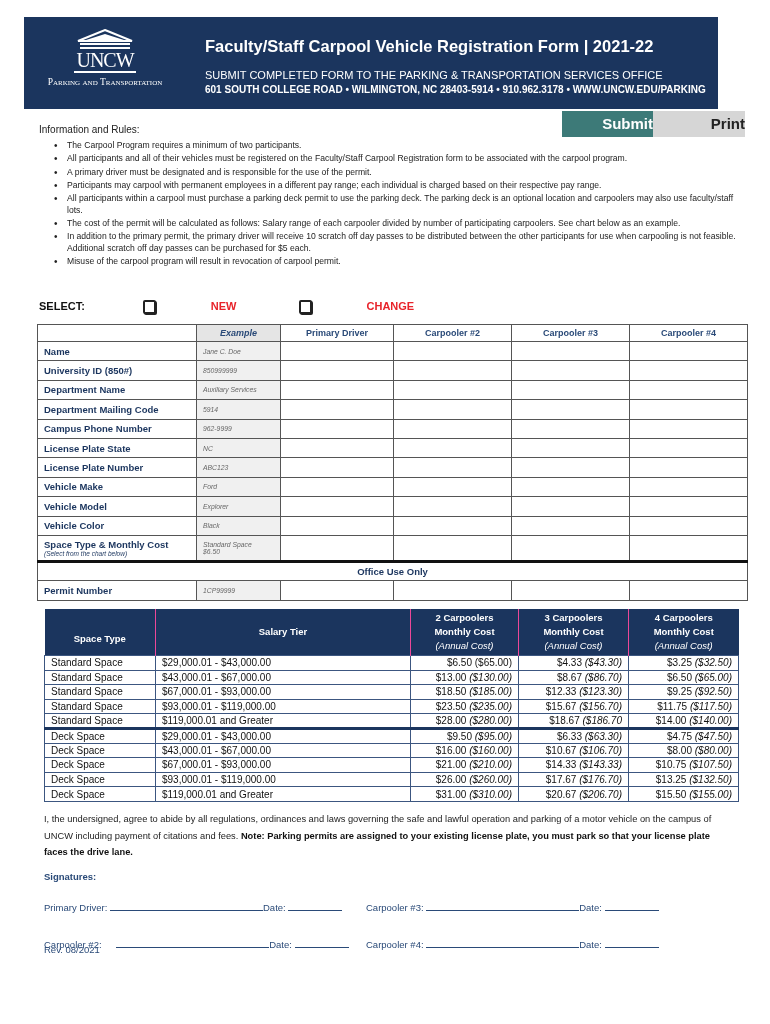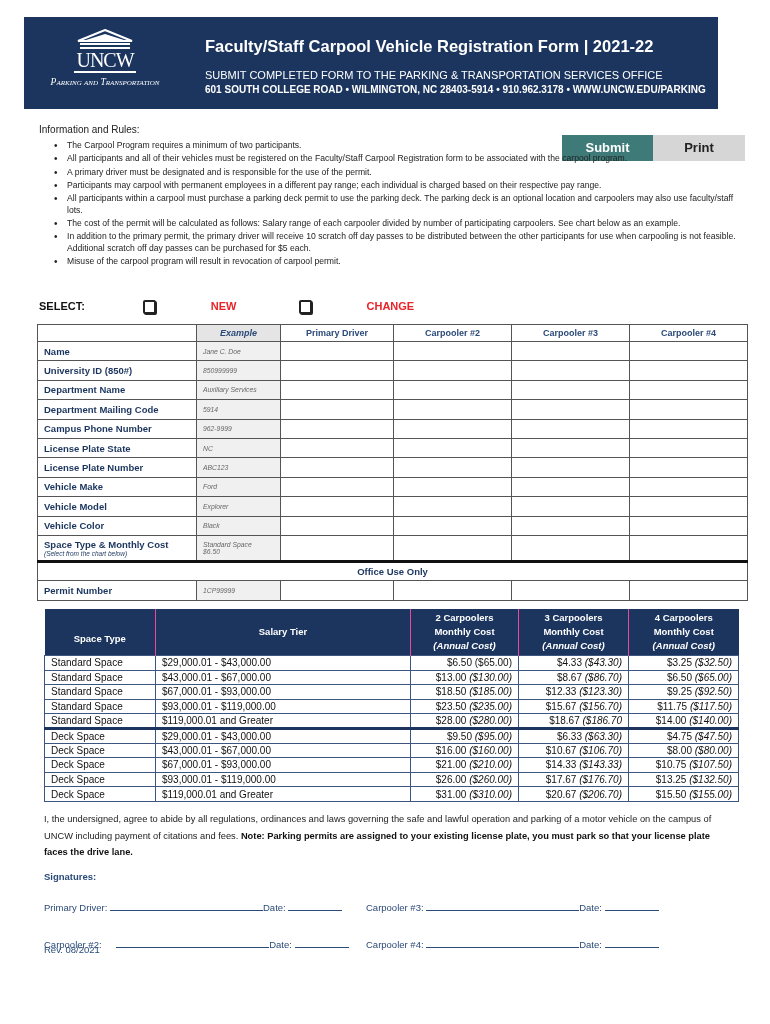--- a/index.html
+++ b/index.html
@@ -7,27 +7,27 @@
   body { font-family: "Liberation Sans", sans-serif; color: #222; position: relative; }
 
   
   .banner {
     position: absolute; left: 24px; top: 17px; width: 694px; height: 92px;
     background: #1b355e;
   }
   .logo { position: absolute; left: 6px; top: 12px; width: 150px; height: 70px; color: #fff; text-align: center; }
   .logo svg { display: block; margin: 0 auto; }
   .logo .uncw { font-family: "Liberation Serif", serif; font-size: 20px; letter-spacing: -1px; line-height: 18px; }
-  .logo .pt { font-family: "Liberation Serif", serif; font-size: 9.5px; font-variant: small-caps; letter-spacing: 0; margin-top: 4px; white-space: nowrap; font-style: italic; }
+  .logo .pt { font-family: "Liberation Serif", serif; font-size: 9.5px; font-variant: small-caps; letter-spacing: 0; margin-top: 4px; white-space: nowrap; }
   .banner .title { position: absolute; left: 181px; top: 20px; color: #fff; font-size: 16.5px; font-weight: bold; white-space: nowrap; }
   .banner .sub1 { position: absolute; left: 181px; top: 52px; color: #fff; font-size: 11px; white-space: nowrap; }
   .banner .sub2 { position: absolute; left: 181px; top: 67px; color: #fff; font-size: 10px; font-weight: bold; white-space: nowrap; }
 
   
-  .btn { position: absolute; top: 111px; height: 26px; font-size: 13px; font-weight: bold; text-align: center; line-height: 26px; border: none; cursor: pointer; font-family: "Liberation Sans", sans-serif; margin-top: 24px; }
+  .btn { position: absolute; top: 111px; height: 26px; font-size: 15px; font-weight: bold; text-align: right; line-height: 26px; border: none; cursor: pointer; font-family: "Liberation Sans", sans-serif; }
   .btn-submit { left: 562px; width: 91px; background: #3d7a78; color: #fff; }
   .btn-print { left: 653px; width: 92px; background: #d6d6d6; color: #222; }
 
   
   .info-title { position: absolute; left: 39px; top: 124px; font-size: 10px; }
   .rules { position: absolute; left: 67px; top: 140px; width: 675px; list-style: none; }
   .rules li { position: relative; font-size: 8.6px; line-height: 11.5px; margin-bottom: 1.8px; color: #222; }
   .rules li::before { content: "•"; position: absolute; left: -13px; top: 0; font-size: 10px; }
 
   
@@ -45,21 +45,21 @@
   .reg td.lab { font-weight: bold; color: #1b355e; font-size: 9.5px; }
   .reg td.lab .hint { display: block; font-weight: normal; font-style: italic; font-size: 6.5px; color: #1b355e; }
   .reg td.exv { background: #f0f0f0; font-style: italic; font-size: 6.8px; color: #666; }
   .reg td.inp { background: #fff; cursor: text; }
   .reg tr.tall td { height: 26px; }
   .reg tr.office td { font-weight: bold; color: #1b355e; text-align: center; font-size: 9.5px; border-top: 3px solid #111; }
 
   
   .rates { position: absolute; left: 44px; top: 609px; width: 694px; table-layout: fixed; }
   .rates th { background: #1b355e; color: #fff; font-size: 9.5px; font-weight: bold; text-align: center; line-height: 14px; padding: 2px 4px; border-left: 1px solid #ec4899; }
-  .rates th i { font-weight: bold; }
+  .rates th i { font-weight: normal; }
   .rates td { font-size: 10px; height: 14.6px; padding: 0 6px; border: 1px solid #3c5680; color: #111; white-space: nowrap; }
   .rates td.num { text-align: right; }
   .rates td.num i { font-style: italic; }
   .rates tr.grp-start td { border-top: 3px solid #1b355e; }
 
   
   .agree { position: absolute; left: 44px; top: 811px; width: 690px; font-size: 9.3px; line-height: 16.5px; color: #222; }
   .agree b { color: #111; }
   .sig-title { position: absolute; left: 44px; top: 871px; font-size: 9.5px; font-weight: bold; color: #2a4a78; }
   .sig { position: absolute; font-size: 9.5px; color: #2a4a78; white-space: nowrap; }

